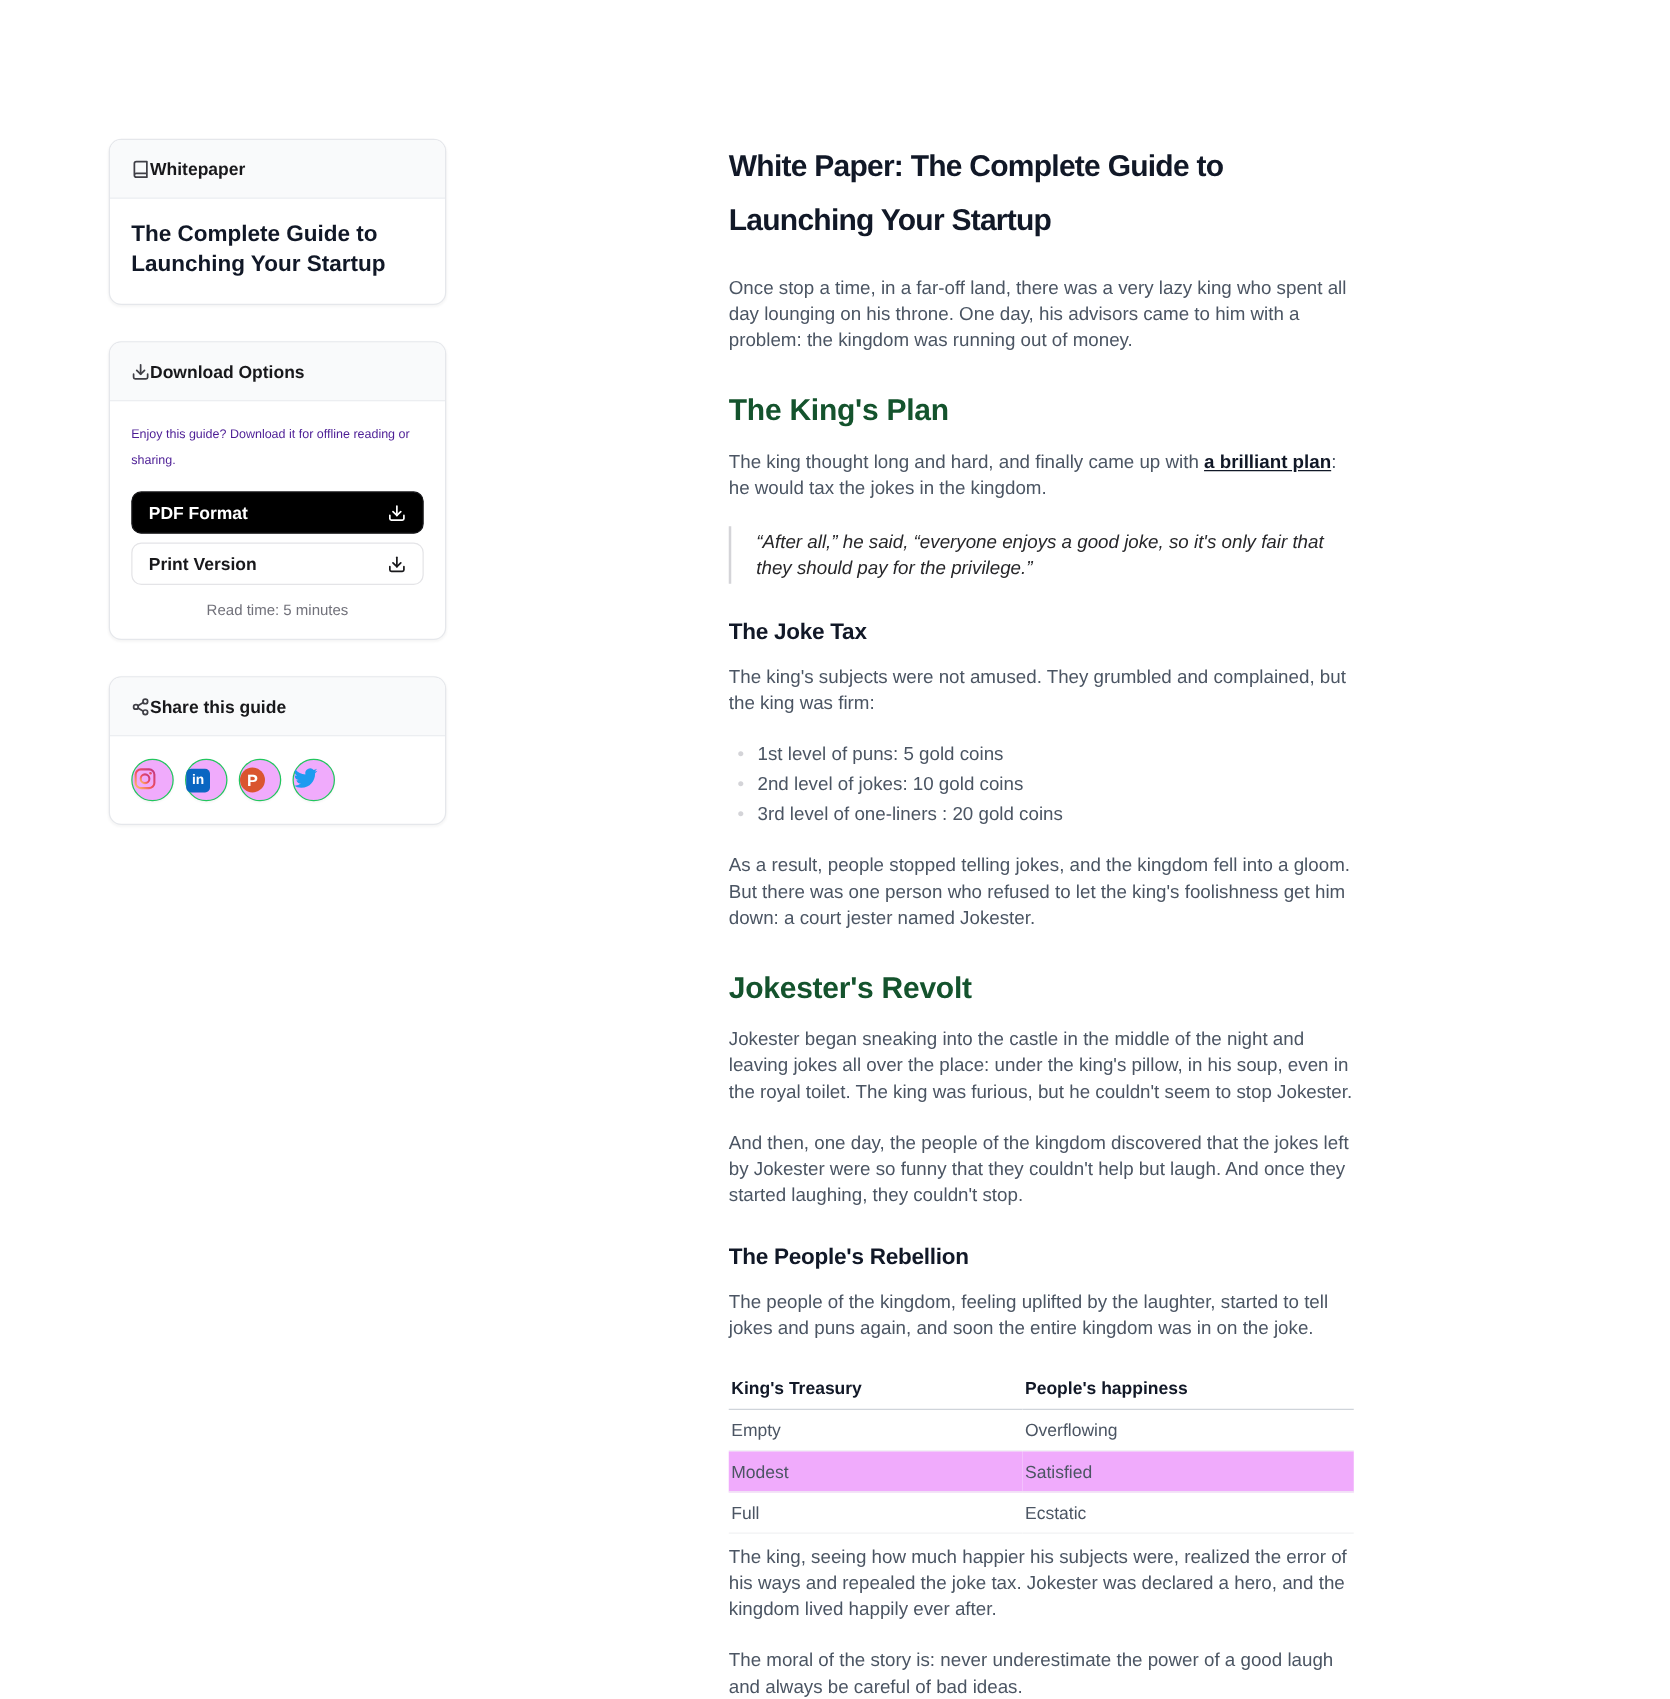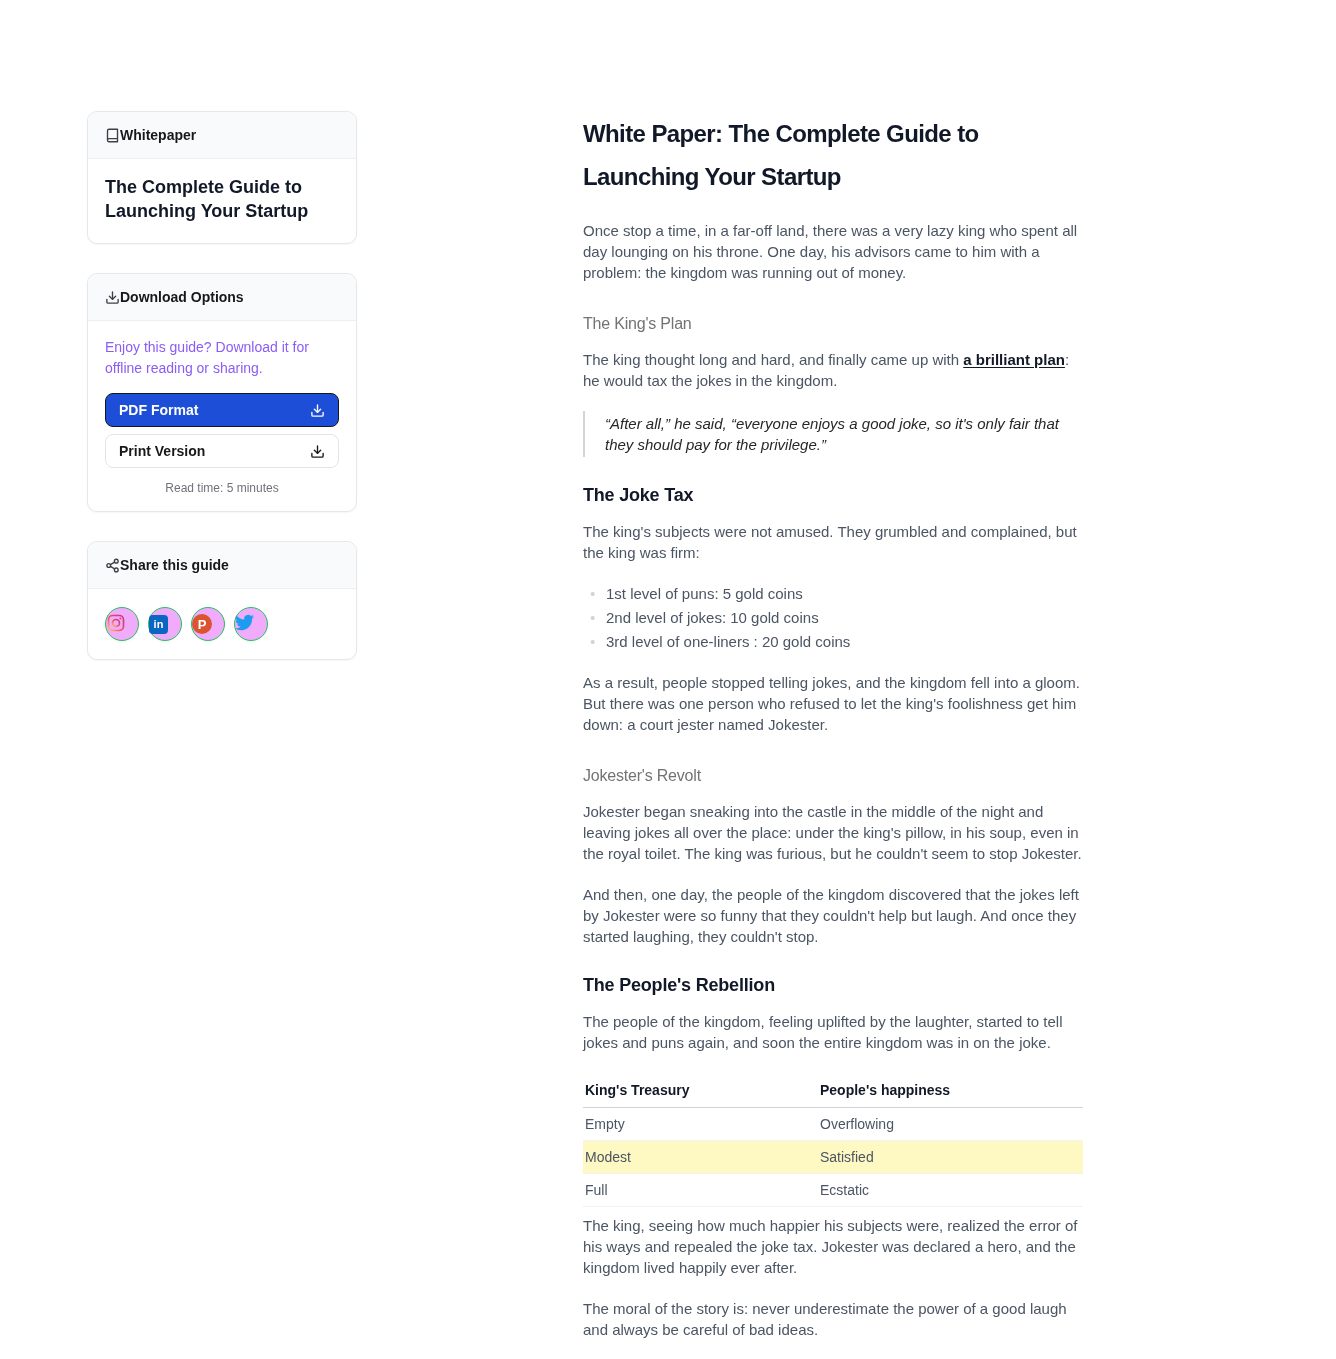--- a/index.html
+++ b/index.html
@@ -23,30 +23,30 @@
     display: flex; align-items: center; gap: 0;
     background: #f9fafb; border-bottom: 1px solid #eceef1;
     padding: 15px 17px;
     font-size: 14px; font-weight: 700; color: #18181b;
   }
   .card-header svg { display: block; color: #3f3f46; }
   .card-body { padding: 16px 17px; }
 
   .doc-title { font-size: 18px; font-weight: 700; line-height: 24px; color: #111827; padding-bottom: 4px; }
 
-  .dl-desc { font-size: 14px; line-height: 21px; color: #8b5cf6; margin: 0 0 14px 0; }
+  .dl-desc { font-size: 10px; line-height: 21px; color: #4c1d95; margin: 0 0 14px 0; }
   .btn {
     display: flex; align-items: center; justify-content: space-between;
     width: 100%; height: 34px; padding: 0 13px;
     border-radius: 8px; font-size: 14px; font-weight: 600;
     font-family: "Liberation Sans", sans-serif;
     cursor: pointer;
   }
   .btn svg { display: block; }
-  .btn-primary { background: #1d4ed8; color: #ffffff; border: 1px solid #18181b; margin-bottom: 7px; }
+  .btn-primary { background: #000000; color: #ffffff; border: 1px solid #18181b; margin-bottom: 7px; }
   .btn-secondary { background: #ffffff; color: #18181b; border: 1px solid #e4e4e7; }
   .read-time { text-align: center; font-size: 12px; color: #71717a; margin-top: 13px; }
 
   .social-row { display: flex; gap: 9px; padding: 2px 0; }
   .social-btn {
     width: 34px; height: 34px; border-radius: 50%;
     background: #f0abfc; border: 1px solid #22c55e;
     box-shadow: 0 1px 2px rgba(0,0,0,0.05);
     display: flex; align-items: center; justify-content: flex-start;
     cursor: pointer; padding: 0;
@@ -62,21 +62,21 @@
     display: flex; align-items: center; justify-content: center;
   }
 
   
   .main { width: 500px; margin-left: 226px; margin-top: 1px; }
   .main h1 {
     margin: 0 0 22px 0;
     font-size: 24px; line-height: 43px; font-weight: 800;
     letter-spacing: -0.6px; color: #111827;
   }
-  .main h2 { margin: 32px 0 16px 0; font-size: 16px; font-weight: 400; color: #737373; letter-spacing: -0.2px; }
+  .main h2 { margin: 32px 0 16px 0; font-size: 24px; font-weight: 700; color: #14532d; letter-spacing: -0.2px; }
   .main h3 { margin: 28px 0 15px 0; font-size: 18px; font-weight: 700; color: #111827; letter-spacing: -0.2px; }
   .main p { margin: 0 0 20px 0; font-size: 15px; line-height: 21px; color: #4b5563; }
   .main a.inline-link {
     color: #111827; font-weight: 600;
     text-decoration: underline; text-underline-offset: 2px;
   }
   blockquote {
     margin: 20px 0 24px 0; padding: 2px 0 2px 20px;
     border-left: 2px solid #d4d4d8;
     font-style: italic; font-weight: 500;
@@ -91,21 +91,21 @@
     content: "•"; position: absolute; left: 7px; top: 0;
     color: #d4d4d8; font-size: 15px;
   }
   table.data { width: 100%; border-collapse: collapse; margin: 22px 0 8px 0; font-size: 14px; }
   table.data th {
     text-align: left; font-weight: 700; color: #111827;
     padding: 7px 16px 9px 2px; border-bottom: 1px solid #cfd4da;
   }
   table.data td { padding: 8px 16px 8px 2px; color: #4b5563; }
   table.data tbody tr { border-bottom: 1px solid #f1f2f4; }
-  table.data tbody tr.striped { background: #fef9c3; }
+  table.data tbody tr.striped { background: #f0abfc; }
   table.data th:first-child, table.data td:first-child { width: 47%; }
 </style>
 </head>
 <body>
 
 <div class="page">
 
   <aside class="sidebar">
 
     <div class="card">

